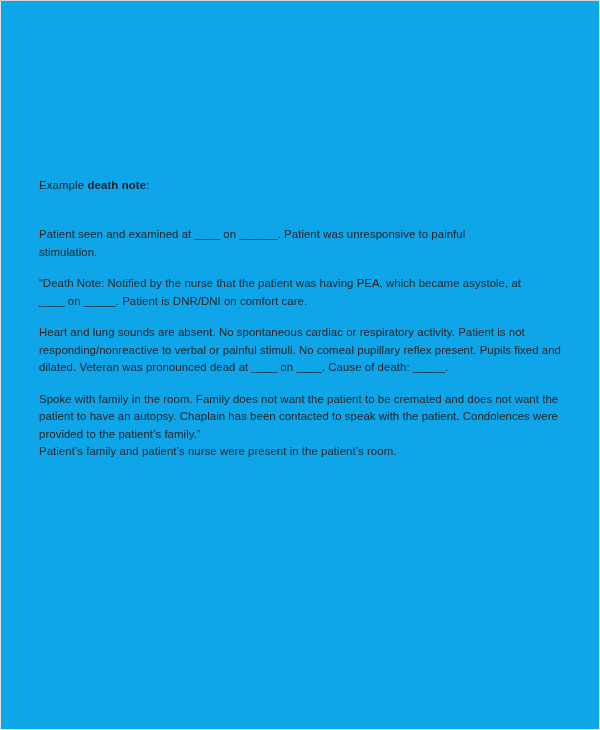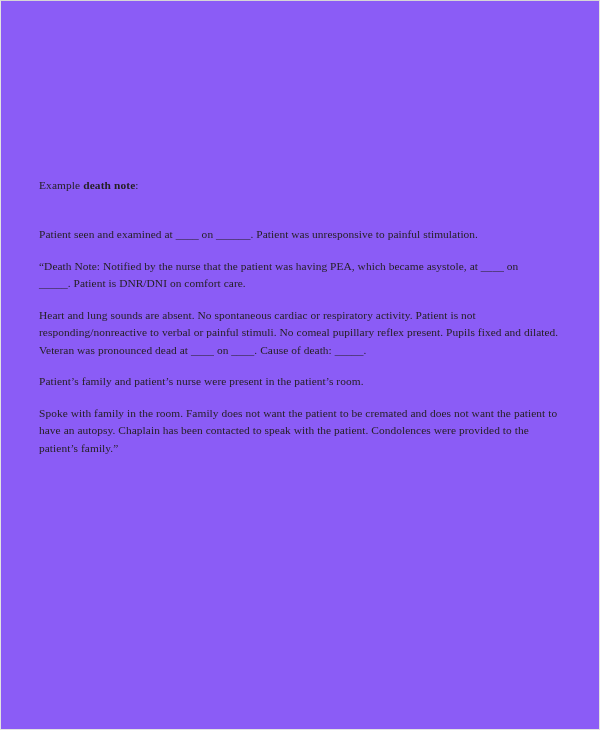--- a/index.html
+++ b/index.html
@@ -11,24 +11,23 @@
     width: 600px;
     height: 730px;
     font-family: "Liberation Sans", sans-serif;
     overflow: hidden;
   }
   .page {
     position: relative;
     box-sizing: border-box;
     width: 600px;
     height: 730px;
-    background: #8b5cf6;
+    background: #0ea5e9;
     border: 1px solid #e2e2e2;
     border-top-color: #d6d6d6;
-    font-family: Liberation Serif, serif;
   }
   .page-inner {
     position: absolute;
     left: 38px;
     top: 176px;
     width: 530px;
   }
   .doc-heading {
     font-size: 11.4px;
     line-height: 16px;
@@ -60,18 +59,18 @@
   <div class="page-inner">
 
     <p class="doc-heading"><span>Example </span><span class="bold">death note</span><span>:</span></p>
 
     <p class="doc-par p2">Patient seen and examined at ____ on ______. Patient was unresponsive to painful stimulation.</p>
 
     <p class="doc-par p1">“Death Note: Notified by the nurse that the patient was having PEA, which became asystole, at ____ on _____. Patient is DNR/DNI on comfort care.</p>
 
     <p class="doc-par p3">Heart and lung sounds are absent. No spontaneous cardiac or respiratory activity. Patient is not responding/nonreactive to verbal or painful stimuli. No comeal pupillary reflex present. Pupils fixed and dilated. Veteran was pronounced dead at ____ on ____. Cause of death: _____.</p>
 
+    <p class="doc-par p5">Spoke with family in the room. Family does not want the patient to be cremated and does not want the patient to have an autopsy. Chaplain has been contacted to speak with the patient. Condolences were provided to the patient’s family.”</p>
+
     <p class="doc-par p4">Patient’s family and patient’s nurse were present in the patient’s room.</p>
-
-    <p class="doc-par p5">Spoke with family in the room. Family does not want the patient to be cremated and does not want the patient to have an autopsy. Chaplain has been contacted to speak with the patient. Condolences were provided to the patient’s family.”</p>
 
   </div>
 </div>
 
 </body></html>

